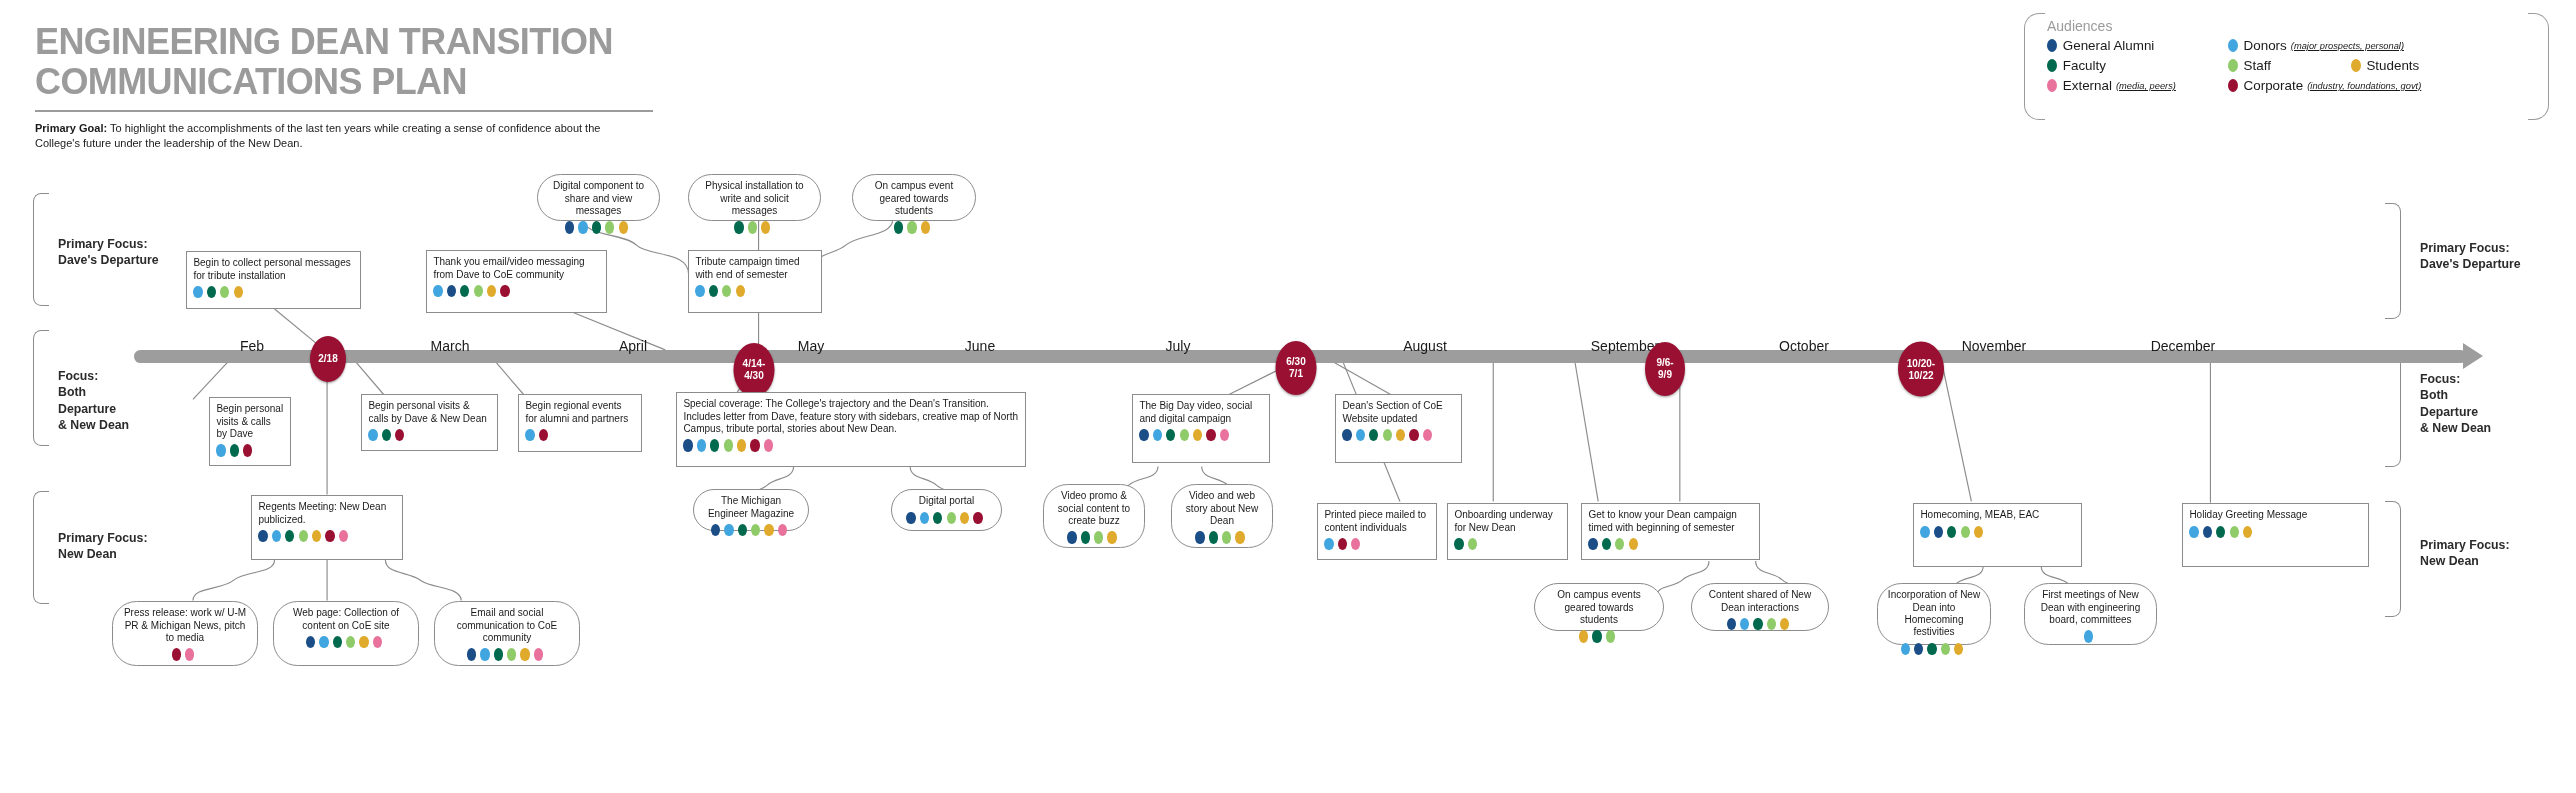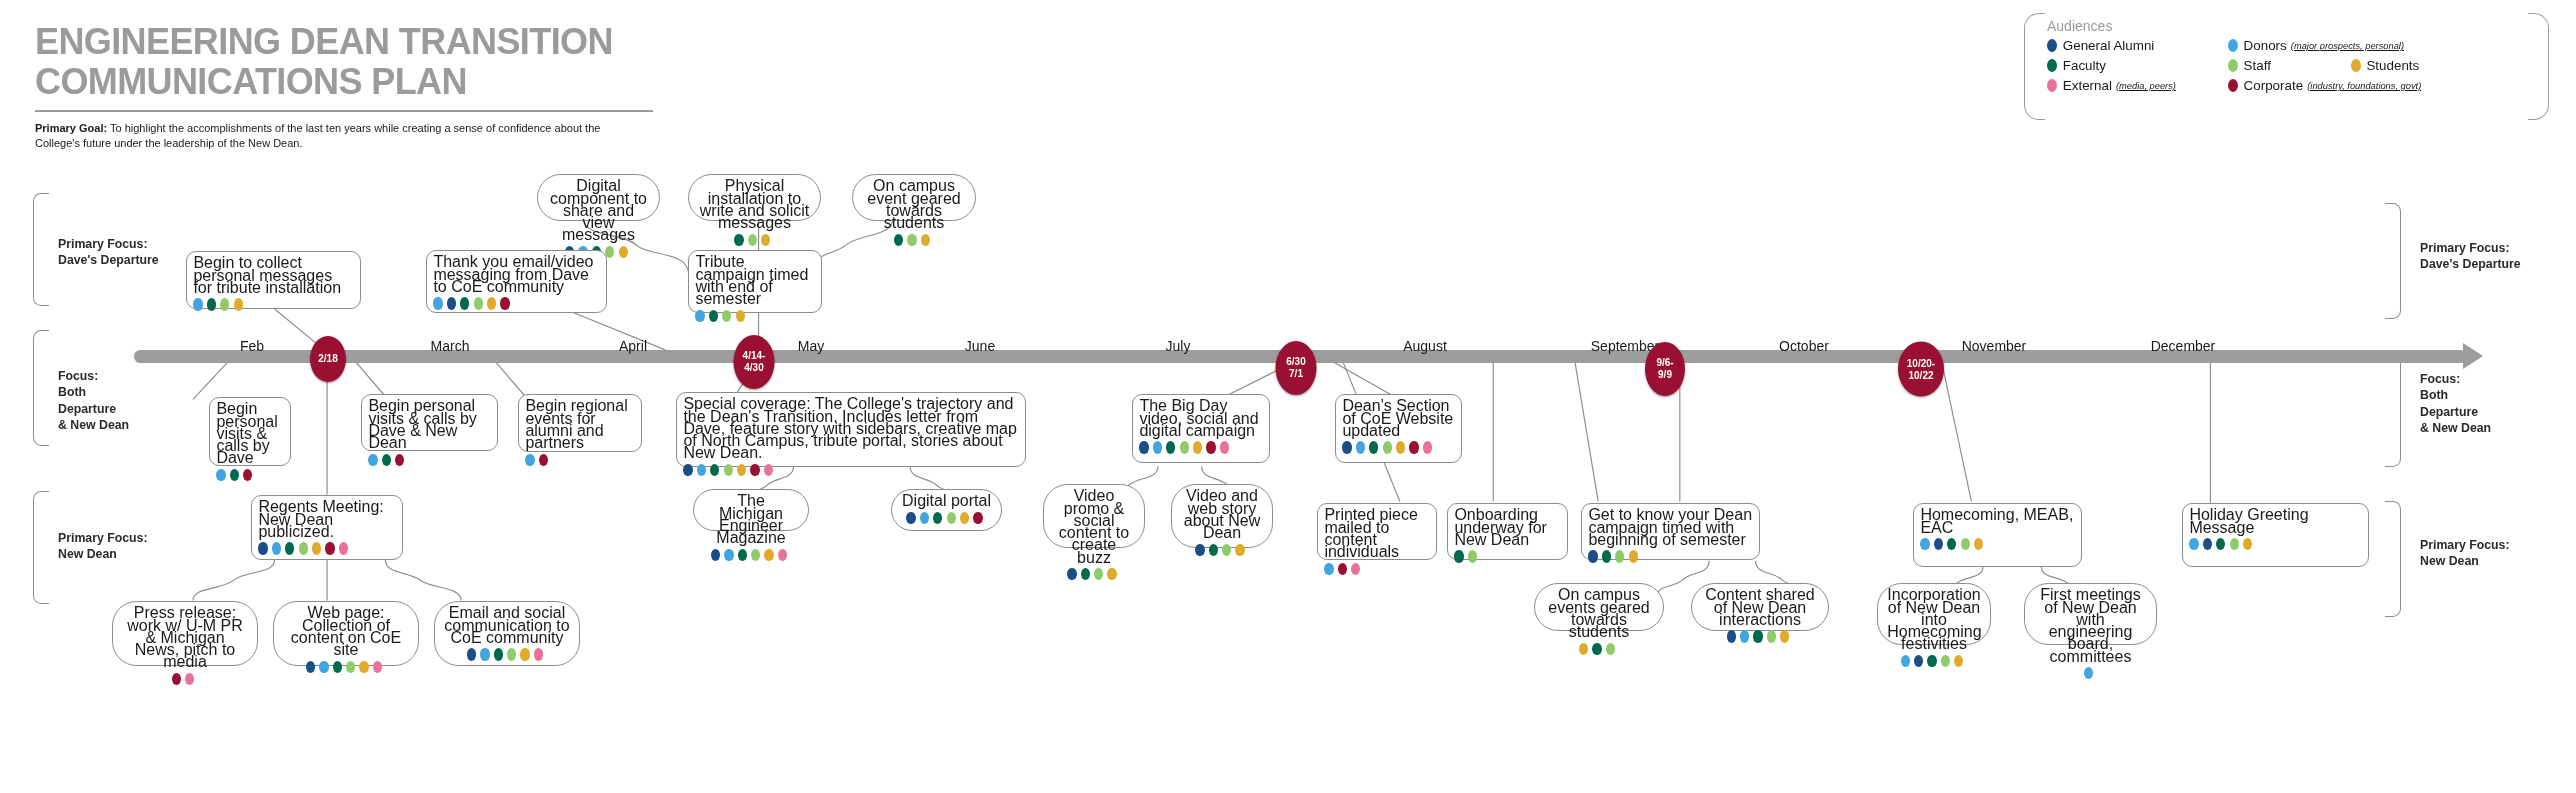--- a/index.html
+++ b/index.html
@@ -54,24 +54,24 @@
     background:#9a1032;color:#ffffff;border-radius:50%;
     display:flex;flex-direction:column;align-items:center;justify-content:center;
     font-size:10px;font-weight:bold;line-height:11.7px;text-align:center;
     box-shadow:0 1.2px 2.3px rgba(0,0,0,.35);
   }
 
   
   .card{
     position:absolute;box-sizing:border-box;
     border:1.2px solid #8c8c8c;background:#ffffff;
-    border-radius:10px;padding:5.3px 6.4px 4.1px 6.4px;
+    border-radius:0;padding:5.3px 6.4px 4.1px 6.4px;
   }
   .card.pill{border-radius:24.5px;text-align:center;padding:5.3px 9.3px 4.1px 9.3px;}
-  .card .txt{font-size:16px;line-height:12.3px;color:#1a1a1a;}
+  .card .txt{font-size:10px;line-height:12.3px;color:#1a1a1a;}
   .dots{display:flex;margin-top:4.1px;}
   .card.pill .dots{justify-content:center;}
   .dots .d{width:9.3px;height:12.3px;border-radius:50%;margin-right:4.1px;flex:0 0 auto;}
 
   
   #wires{position:absolute;left:0;top:0;width:2576px;height:793px;pointer-events:none;}
   #wires path,#wires line{fill:none;stroke:#8c8c8c;stroke-width:2;}
 </style>
 </head>
 <body>
@@ -225,21 +225,21 @@
 <div class="month" style="left:1178px;top:338px">July</div>
 <div class="month" style="left:1425px;top:338px">August</div>
 <div class="month" style="left:1625px;top:338px">September</div>
 <div class="month" style="left:1804px;top:338px">October</div>
 <div class="month" style="left:1994px;top:338px">November</div>
 <div class="month" style="left:2183px;top:338px">December</div>
 
 <div class="milestone" style="left:328px;top:359px;width:36px;height:46px">
   <span>2/18</span>
 </div>
-<div class="milestone" style="left:754px;top:362px;width:41px;height:54px">
+<div class="milestone" style="left:754px;top:370px;width:41px;height:54px">
   <span>4/14-</span>
   <span>4/30</span>
 </div>
 <div class="milestone" style="left:1296px;top:368px;width:41px;height:54px">
   <span>6/30</span>
   <span>7/1</span>
 </div>
 <div class="milestone" style="left:1665px;top:369px;width:40px;height:54px">
   <span>9/6-</span>
   <span>9/9</span>

